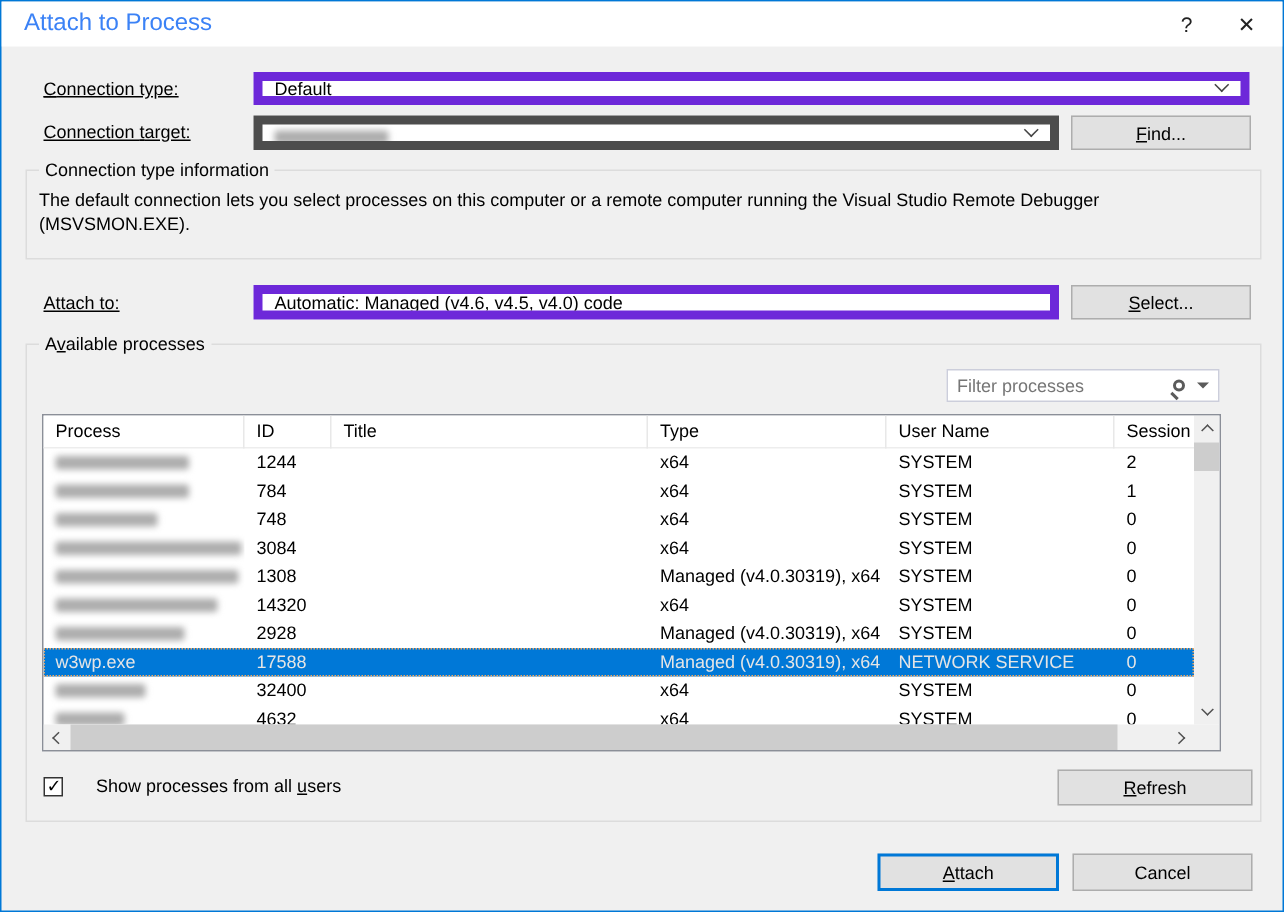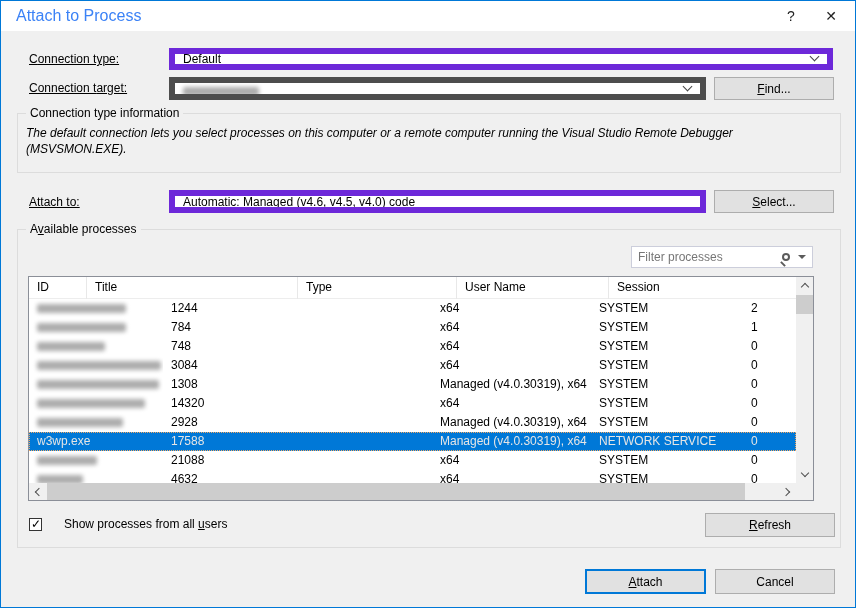--- a/index.html
+++ b/index.html
@@ -32,21 +32,21 @@
   
   .btn { position:absolute; background:#e1e1e1; border:1px solid #adadad;
          display:flex; align-items:center; justify-content:center; font-size:12px; }
   .btn.default { border:2px solid #0078d7; }
 
   
   .groupbox { position:absolute; border:1px solid #dcdcdc; }
   .groupbox > .gb-label { position:absolute; top:-8px; left:8px; background:#f0f0f0;
                           padding:0 4px; white-space:nowrap; }
 
-  .infotext { position:absolute; line-height:16px;font-style:italic; }
+  .infotext { position:absolute; line-height:16px; }
 
   
   .filter { position:absolute; background:#fff; border:1px solid #cccedb;
             display:flex; align-items:center; padding:0 6px; }
   .filter .ph { color:#767676; flex:1; }
   .mag { position:relative; width:8px; height:8px; border:2px solid #5b5b5b;
          border-radius:50%; margin-right:8px; }
   .mag::after { content:""; position:absolute; width:6px; height:2px; background:#5b5b5b;
                 transform:rotate(45deg); left:-4px; top:8px; }
   .fdrop { width:0; height:0; border-left:4px solid transparent; border-right:4px solid transparent;
@@ -130,20 +130,21 @@
     <span class="gb-label">A<u>v</u>ailable processes</span>
 
     <div class="filter" style="left:613px; top:16px; width:182px; height:22px;">
       <span class="ph">Filter processes</span>
       <span class="mag"></span>
       <span class="fdrop"></span>
     </div>
 
     <div class="plist" style="left:10px; top:46px; width:786px; height:225px;">
       <div class="phead">
+        <div class="hcell c-process">Process</div>
         <div class="hcell c-id">ID</div>
         <div class="hcell c-title">Title</div>
         <div class="hcell c-type">Type</div>
         <div class="hcell c-user">User Name</div>
         <div class="hcell c-session" style="border-right:none;">Session</div>
       </div>
 
       <div class="prows">
           <div class="prow">
             <div class="pcell c-process"><span class="blob" style="width: 89px;"></span></div>
@@ -204,21 +205,21 @@
           <div class="prow sel">
             <div class="pcell c-process">w3wp.exe</div>
             <div class="pcell c-id">17588</div>
             <div class="pcell c-title"></div>
             <div class="pcell c-type">Managed (v4.0.30319), x64</div>
             <div class="pcell c-user">NETWORK SERVICE</div>
             <div class="pcell c-session">0</div>
           </div>
           <div class="prow">
             <div class="pcell c-process"><span class="blob" style="width: 60px;"></span></div>
-            <div class="pcell c-id">21088</div>
+            <div class="pcell c-id">32400</div>
             <div class="pcell c-title"></div>
             <div class="pcell c-type">x64</div>
             <div class="pcell c-user">SYSTEM</div>
             <div class="pcell c-session">0</div>
           </div>
           <div class="prow">
             <div class="pcell c-process"><span class="blob" style="width: 46px;"></span></div>
             <div class="pcell c-id">4632</div>
             <div class="pcell c-title"></div>
             <div class="pcell c-type">x64</div>

